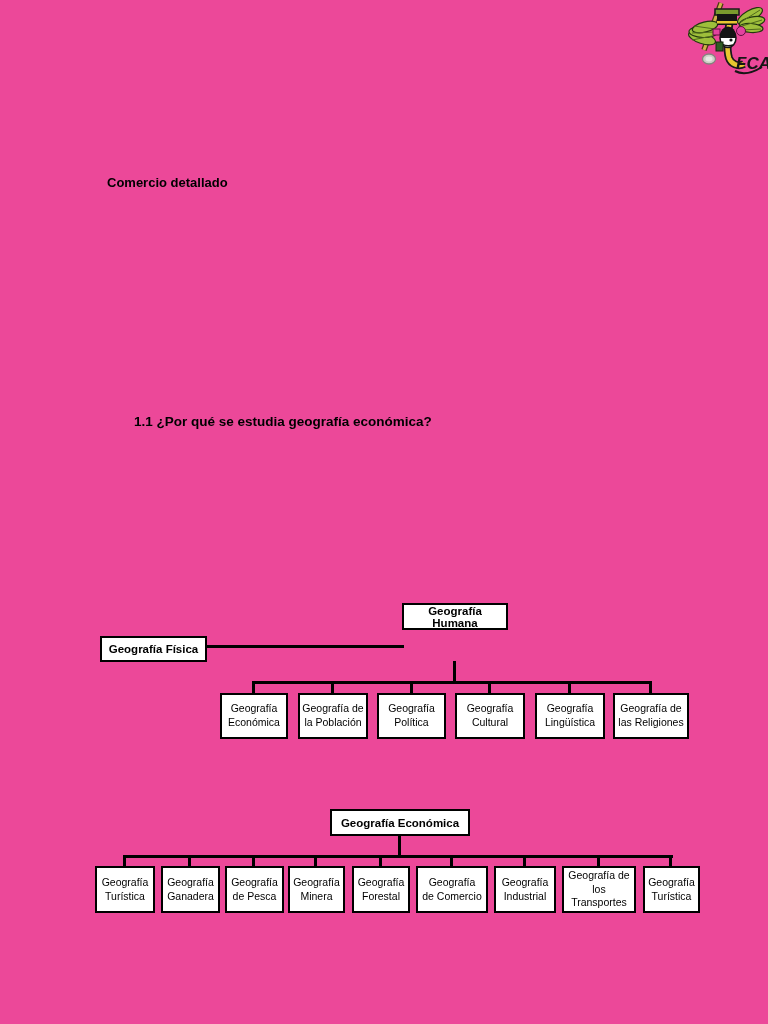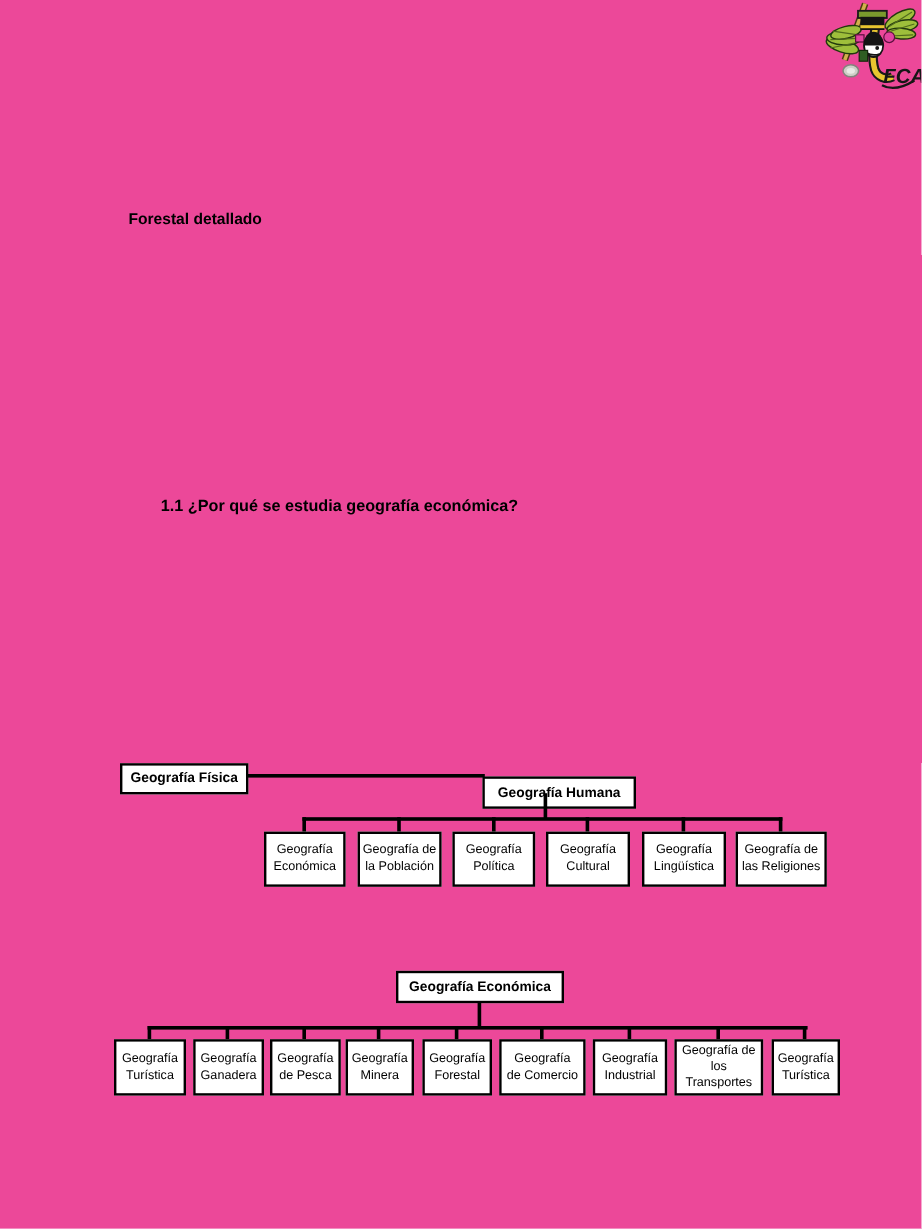--- a/index.html
+++ b/index.html
@@ -28,21 +28,21 @@
     border:2px solid #000; background:#fff;
     display:flex; flex-direction:column; align-items:center; justify-content:center;
     text-align:center;
   }
   .obox.parent { font-weight:bold; font-size:11.5px; }
   .obox.child  { font-size:10.5px; line-height:1.32;justify-content:center; }
   .cline { position:absolute; background:#000; }
 
   
   #c1-rootA { left:100px; top:636px; width:107px; height:26px; }
-  #c1-rootB { left:402px; top:647px; width:128px; height:27px; }
+  #c1-rootB { left:402px; top:603px; width:106px; height:27px; }
   #c1-link  { left:205px; top:645px; width:199px; height:3px; }
   #c1-drop  { left:453px; top:661px; width:3px;   height:21px; }
   #c1-bus   { left:252px; top:681px; width:400px; height:3px; }
   .c1-stub  { top:681px; width:3px; height:14px; }
   #c1-s0{left:252px}#c1-s1{left:331px}#c1-s2{left:410px}#c1-s3{left:488px}#c1-s4{left:568px}#c1-s5{left:649px}
   .c1-child { top:693px; height:46px; }
   #c1-b0{left:220px;width:68px}#c1-b1{left:298px;width:70px}#c1-b2{left:377px;width:69px}
   #c1-b3{left:455px;width:70px}#c1-b4{left:535px;width:70px}#c1-b5{left:613px;width:76px}
 
   
@@ -106,21 +106,21 @@
 
     <rect x="30" y="40" width="7" height="9" fill="#2f5d23" stroke="#14280c" stroke-width="1"></rect>
 
     <ellipse cx="23" cy="57" rx="6.5" ry="5" fill="#cfcfc8" stroke="#84847d" stroke-width="1.3"></ellipse>
     <ellipse cx="23" cy="57" rx="3.5" ry="2.4" fill="#e9e9e4"></ellipse>
 
     <text x="50" y="67" font-family="Liberation Sans, sans-serif" font-size="17" font-weight="bold" font-style="italic" fill="#161616">FCA</text>
     <path d="M49,69 q11,6 27,-4" fill="none" stroke="#161616" stroke-width="2"></path>
   </svg>
 
-  <div class="doc-subtitle">Forestal detallado</div>
+  <div class="doc-subtitle">Comercio detallado</div>
   <div class="section-heading">1.1 ¿Por qué se estudia geografía económica?</div>
 
   <div>
     <div class="obox parent" id="c1-rootA">
       <span>Geografía Física</span>
     </div>
     <div class="obox parent" id="c1-rootB">
       <span>Geografía Humana</span>
     </div>
     <div class="cline" id="c1-link"></div>

